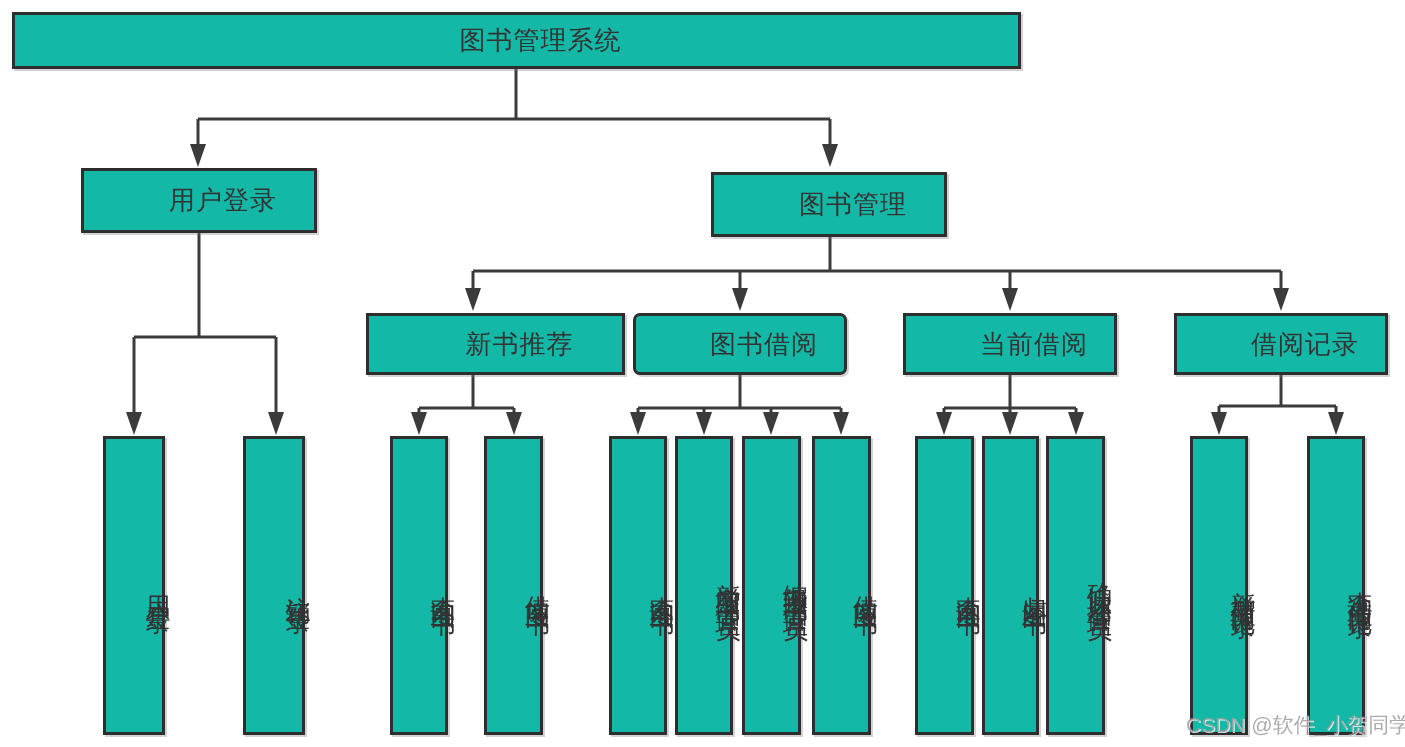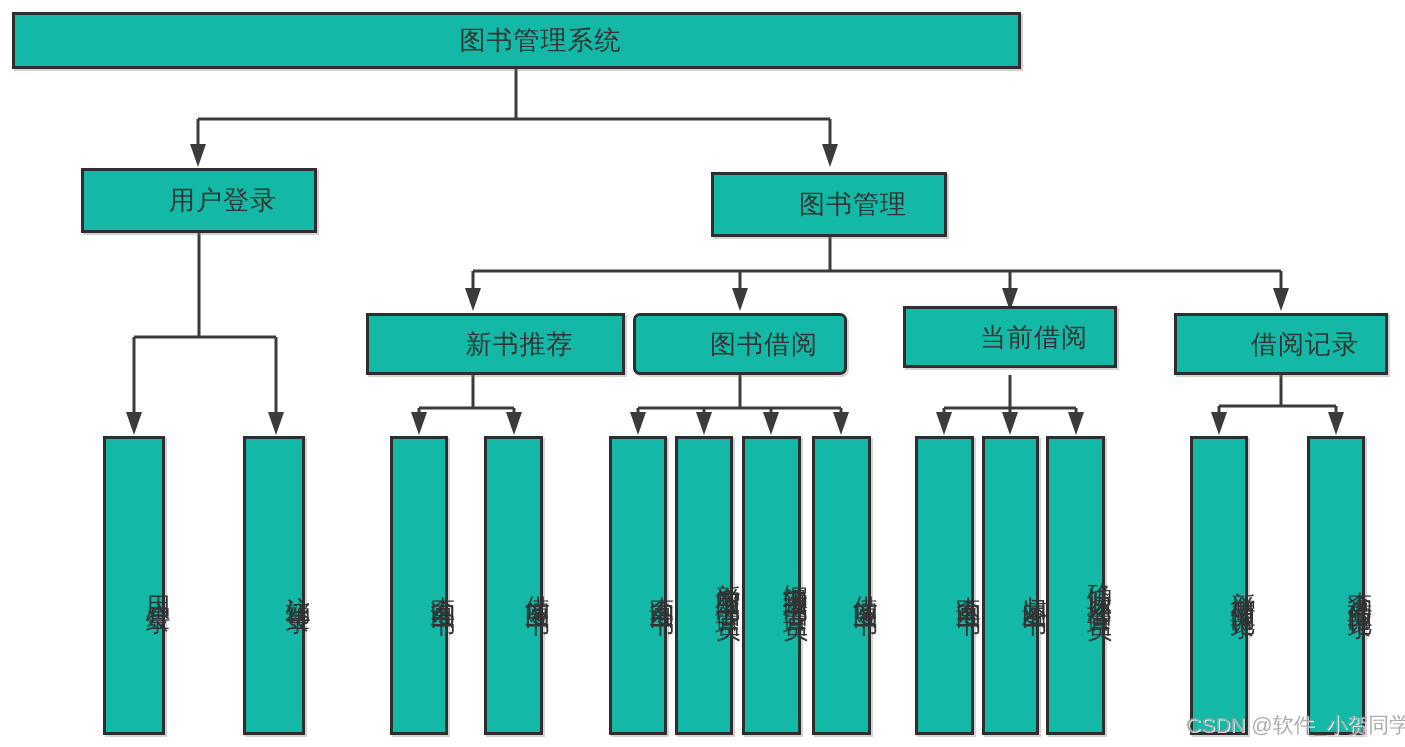--- a/index.html
+++ b/index.html
@@ -120,21 +120,21 @@
   <div class="node" style="left:711px; top:172px; width:236px; height:65px;">
     <span class="hlabel">图书管理</span>
   </div>
 
   <div class="node" style="left:366px; top:313px; width:259px; height:62px;">
     <span class="hlabel">新书推荐</span>
   </div>
   <div class="node" style="left:633px; top:313px; width:214px; height:62px;border-radius:7px;">
     <span class="hlabel">图书借阅</span>
   </div>
-  <div class="node" style="left:903px; top:306px; width:214px; height:62px;">
+  <div class="node" style="left:903px; top:313px; width:214px; height:62px;">
     <span class="hlabel">当前借阅</span>
   </div>
   <div class="node" style="left:1174px; top:313px; width:214px; height:62px;">
     <span class="hlabel">借阅记录</span>
   </div>
 
   <div class="node leaf" style="left:103px; top:436px; width:62px; height:299px;">
     <span class="vtext">用户登录</span>
   </div>
   <div class="node leaf" style="left:243px; top:436px; width:62px; height:299px;">

